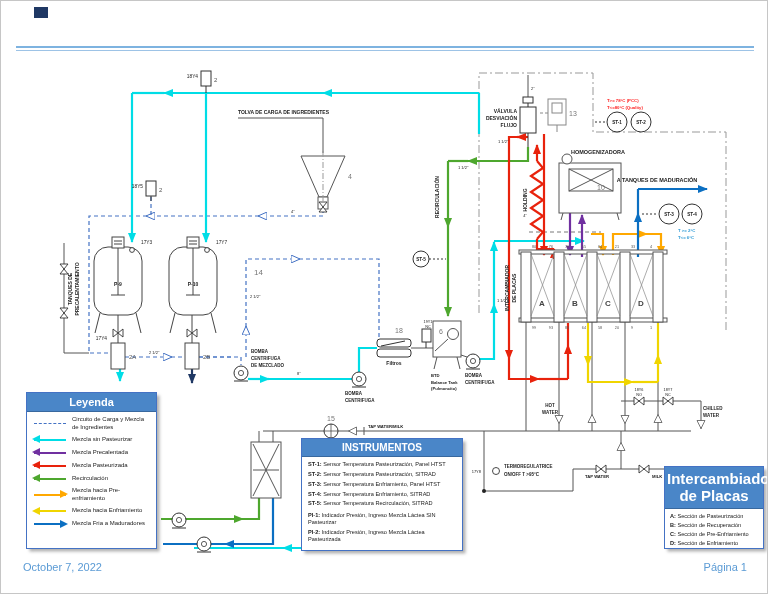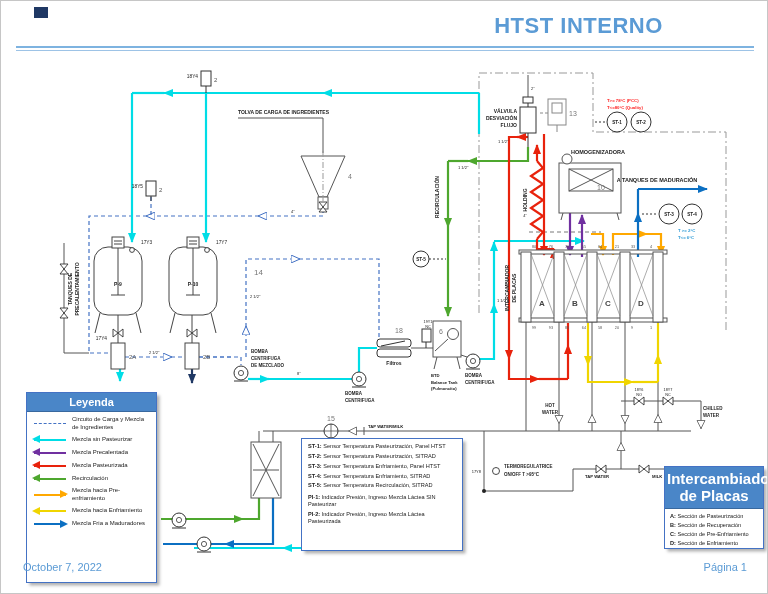--- a/index.html
+++ b/index.html
@@ -11,21 +11,21 @@
   .rule1{position:absolute;left:15px;top:45px;width:738px;height:2px;background:#7EB3E0;}
   .rule2{position:absolute;left:15px;top:49px;width:738px;height:1px;background:#9DC3E6;}
   .footer-date{position:absolute;left:22px;top:560px;font-size:11px;color:#5B9BD5;}
   .footer-page{position:absolute;right:20px;top:560px;font-size:11px;color:#5B9BD5;padding-left:16px;}
   svg.diagram{position:absolute;left:0;top:0;font-family:"Liberation Sans",sans-serif;}
 
   .box{position:absolute;background:#fff;border:1px solid #4472C4;
        box-shadow:2.5px 2.5px 3px rgba(110,110,110,.55);box-sizing:border-box;}
   .box-hd{background:#4A86C8;border-bottom:1px solid #38689E;color:#fff;font-weight:bold;
           text-align:center;padding:3px 2px;}
-  .legend-box{left:25px;top:391px;width:131px;height:191px;}
+  .legend-box{left:25px;top:391px;width:131px;height:157px;}
   .legend-box .box-hd{font-size:11px;}
   .lg-body{padding:4px 5px 2px 6px;}
   .lg-row{display:flex;align-items:center;gap:5px;margin:0 0 4.1px 0;}
   .sw{position:relative;width:34px;height:9px;flex:none;}
   .sw .ln{position:absolute;left:1px;right:1px;top:3.5px;border-top:2px solid var(--c);}
   .st-dashed .sw .ln{border-top:1.6px dashed var(--c);}
   .dir-left .sw .ar{position:absolute;left:-1px;top:0;width:0;height:0;
         border-top:4.5px solid transparent;border-bottom:4.5px solid transparent;border-right:8px solid var(--c);}
   .dir-right .sw .ar{position:absolute;right:-1px;top:0;width:0;height:0;
         border-top:4.5px solid transparent;border-bottom:4.5px solid transparent;border-left:8px solid var(--c);}
@@ -42,21 +42,20 @@
   .phe-box .box-hd{font-size:15px;line-height:1.15;}
   .phe-body{padding:4px 3px 2px 5px;}
   .phe-row{font-size:5.6px;color:#222;line-height:1.35;margin-bottom:1.6px;}
   .phe-row b{font-weight:bold;}
 </style>
 </head>
 <body>
 
 <div class="page">
   <div class="corner-mark"></div>
-  <div class="title">HTST INTERNO</div>
   <div class="rule1"></div>
   <div class="rule2"></div>
 
   <svg class="diagram" width="768" height="594" viewBox="0 0 768 594">
     <defs>
       <marker id="mc" markerWidth="10" markerHeight="8" refX="9" refY="4" orient="auto" markerUnits="userSpaceOnUse">
           <path d="M0,0L10,4L0,8z" fill="#00DDE6"></path>
         </marker>
       <marker id="mr" markerWidth="10" markerHeight="8" refX="9" refY="4" orient="auto" markerUnits="userSpaceOnUse">
           <path d="M0,0L10,4L0,8z" fill="#E8220C"></path>
@@ -531,20 +530,21 @@
     <span class="sw">
             <span class="ar"></span>
             <span class="ln"></span>
           </span>
     <span class="lg-lbl">Mezcla Fria a Maduradores</span>
   </div>
       </div>
   </div>
 
   <div class="box instr-box">
+    <div class="box-hd">INSTRUMENTOS</div>
     <div class="ins-body">
         <div class="ins-row"><b>ST-1:</b> <span>Sensor Temperatura Pasteurización, Panel HTST</span></div>
         <div class="ins-row"><b>ST-2:</b> <span>Sensor Temperatura Pasteurización, SITRAD</span></div>
         <div class="ins-row"><b>ST-3:</b> <span>Sensor Temperatura Enfriamiento, Panel HTST</span></div>
         <div class="ins-row"><b>ST-4:</b> <span>Sensor Temperatura Enfriamiento, SITRAD</span></div>
         <div class="ins-row"><b>ST-5:</b> <span>Sensor Temperatura Recirculación, SITRAD</span></div>
         <div class="ins-row"><b>PI-1:</b> <span>Indicador Presión,  Ingreso Mezcla Láctea SIN Pasteurizar</span></div>
         <div class="ins-row"><b>PI-2:</b> <span>Indicador Presión,  Ingreso Mezcla Láctea Pasteurizada</span></div>
       </div>
   </div>

